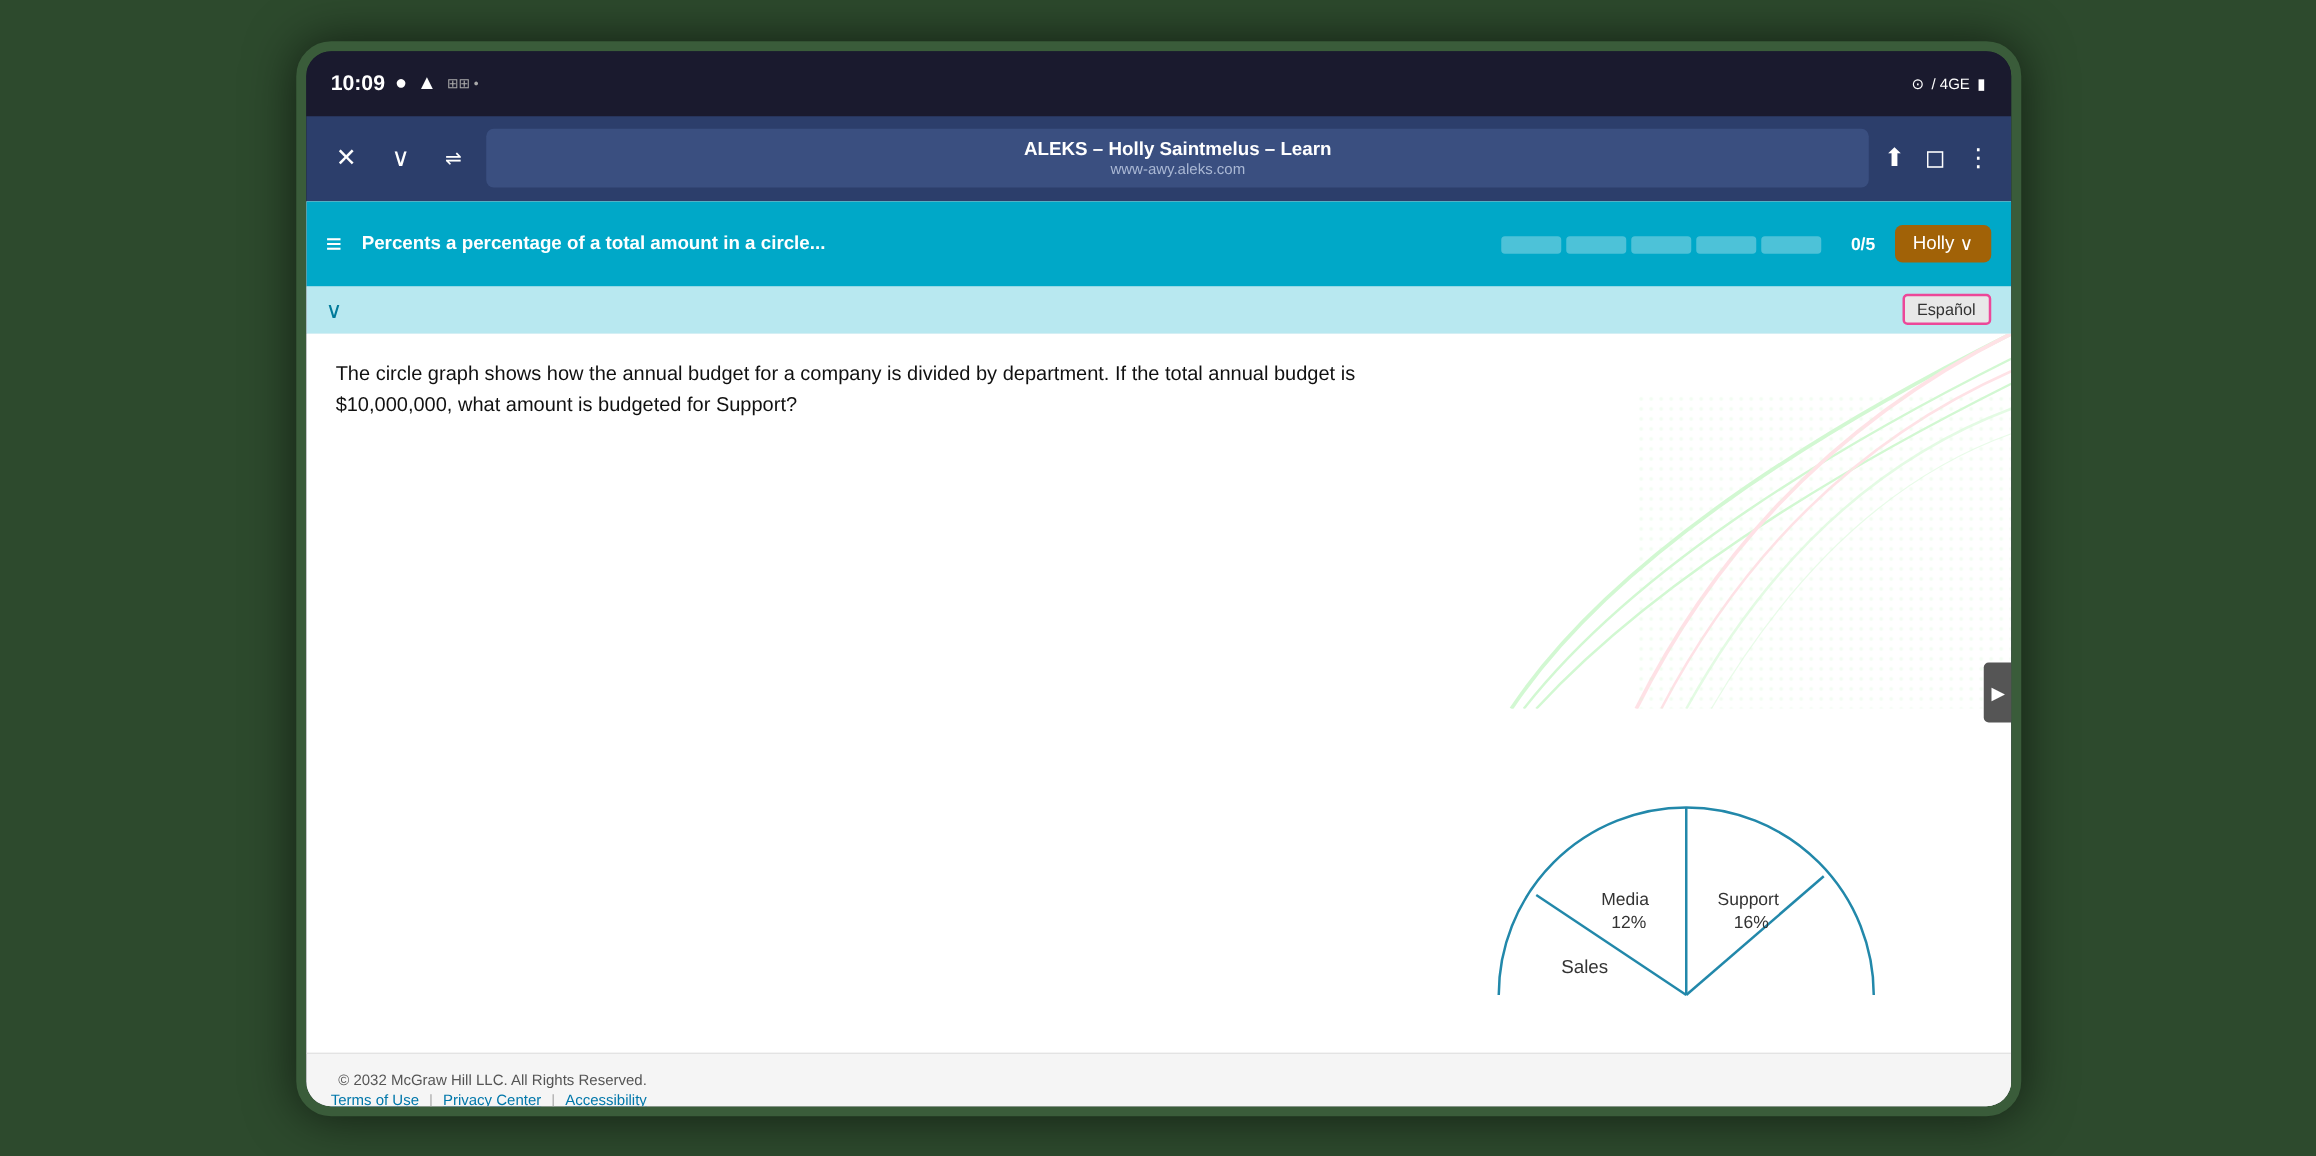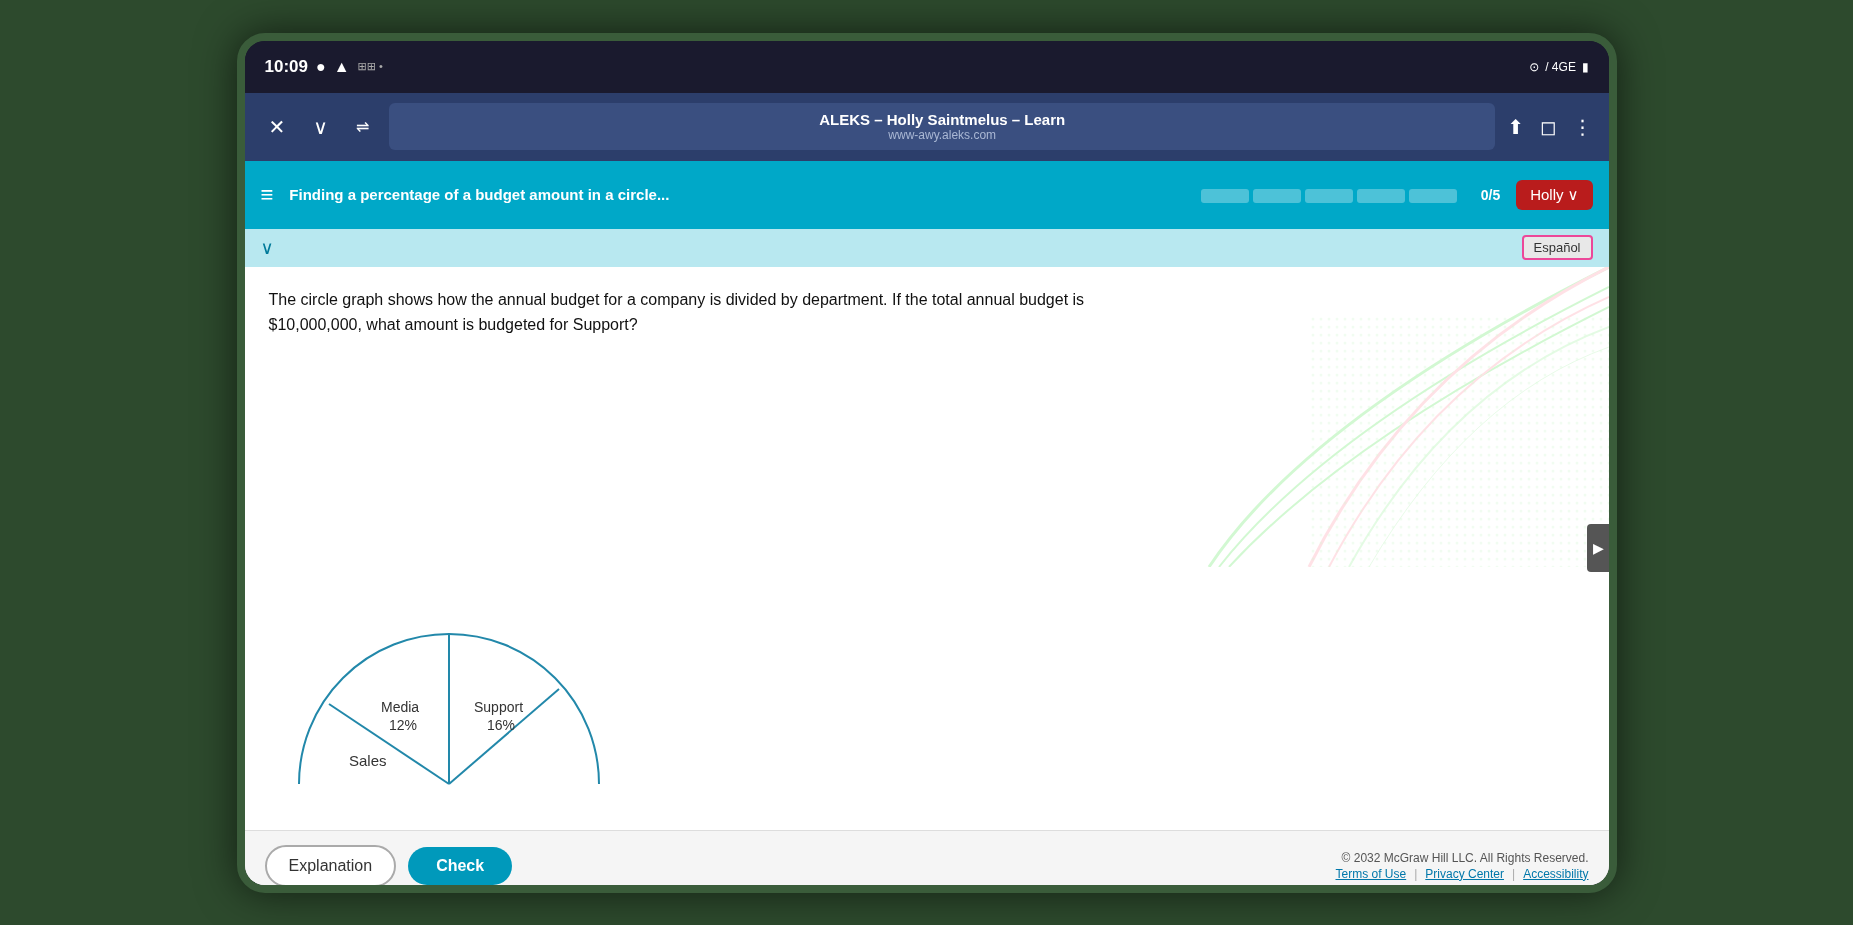--- a/index.html
+++ b/index.html
@@ -170,21 +170,21 @@
       border-radius: 3px;
     }
 
     .progress-count {
       color: white;
       font-size: 14px;
       font-weight: bold;
     }
 
     .user-btn {
-      background: #b91c1c;
+      background: #a16207;
       color: white;
       padding: 6px 14px;
       border-radius: 6px;
       font-size: 15px;
       display: flex;
       align-items: center;
       gap: 4px;
       cursor: pointer;
     }
 
@@ -212,21 +212,21 @@
       color: #333;
       cursor: pointer;
     }
 
     
     .aleks-content {
       flex: 1;
       background: white;
       padding: 20px 24px 16px;
       display: flex;
-      flex-direction: column;
+      flex-direction: row;
       position: relative;
       overflow: hidden;
     }
 
     
     .bg-decoration {
       position: absolute;
       top: 0;
       right: 0;
       width: 500px;
@@ -373,21 +373,21 @@
       <span>◻</span>
       <span>⋮</span>
     </div>
   </div>
 
   <div class="aleks-container">
 
     <div class="aleks-header">
       <span class="hamburger-icon">≡</span>
       <div class="topic-info">
-        <div class="topic-subtitle">Finding a percentage of a budget amount in a circle...</div>
+        <div class="topic-subtitle">Percents a percentage of a total amount in a circle...</div>
       </div>
       <div class="progress-area">
         <div class="progress-segments">
           <div class="progress-seg"></div>
           <div class="progress-seg"></div>
           <div class="progress-seg"></div>
           <div class="progress-seg"></div>
           <div class="progress-seg"></div>
         </div>
         <span class="progress-count">0/5</span>
@@ -440,24 +440,20 @@
 
           <text x="205" y="108" font-size="14" fill="#333" font-family="Arial">Support</text>
           <text x="218" y="126" font-size="14" fill="#333" font-family="Arial">16%</text>
         </svg>
       </div>
 
       <div class="side-handle">▶</div>
     </div>
 
     <div class="aleks-footer">
-      <div class="footer-left">
-        <button class="explanation-btn">Explanation</button>
-        <button class="check-btn">Check</button>
-      </div>
       <div class="footer-right">
         <div>© 2032 McGraw Hill LLC. All Rights Reserved.</div>
         <div class="footer-links">
           <span class="footer-link">Terms of Use</span>
           <span class="footer-sep">|</span>
           <span class="footer-link">Privacy Center</span>
           <span class="footer-sep">|</span>
           <span class="footer-link">Accessibility</span>
         </div>
       </div>

